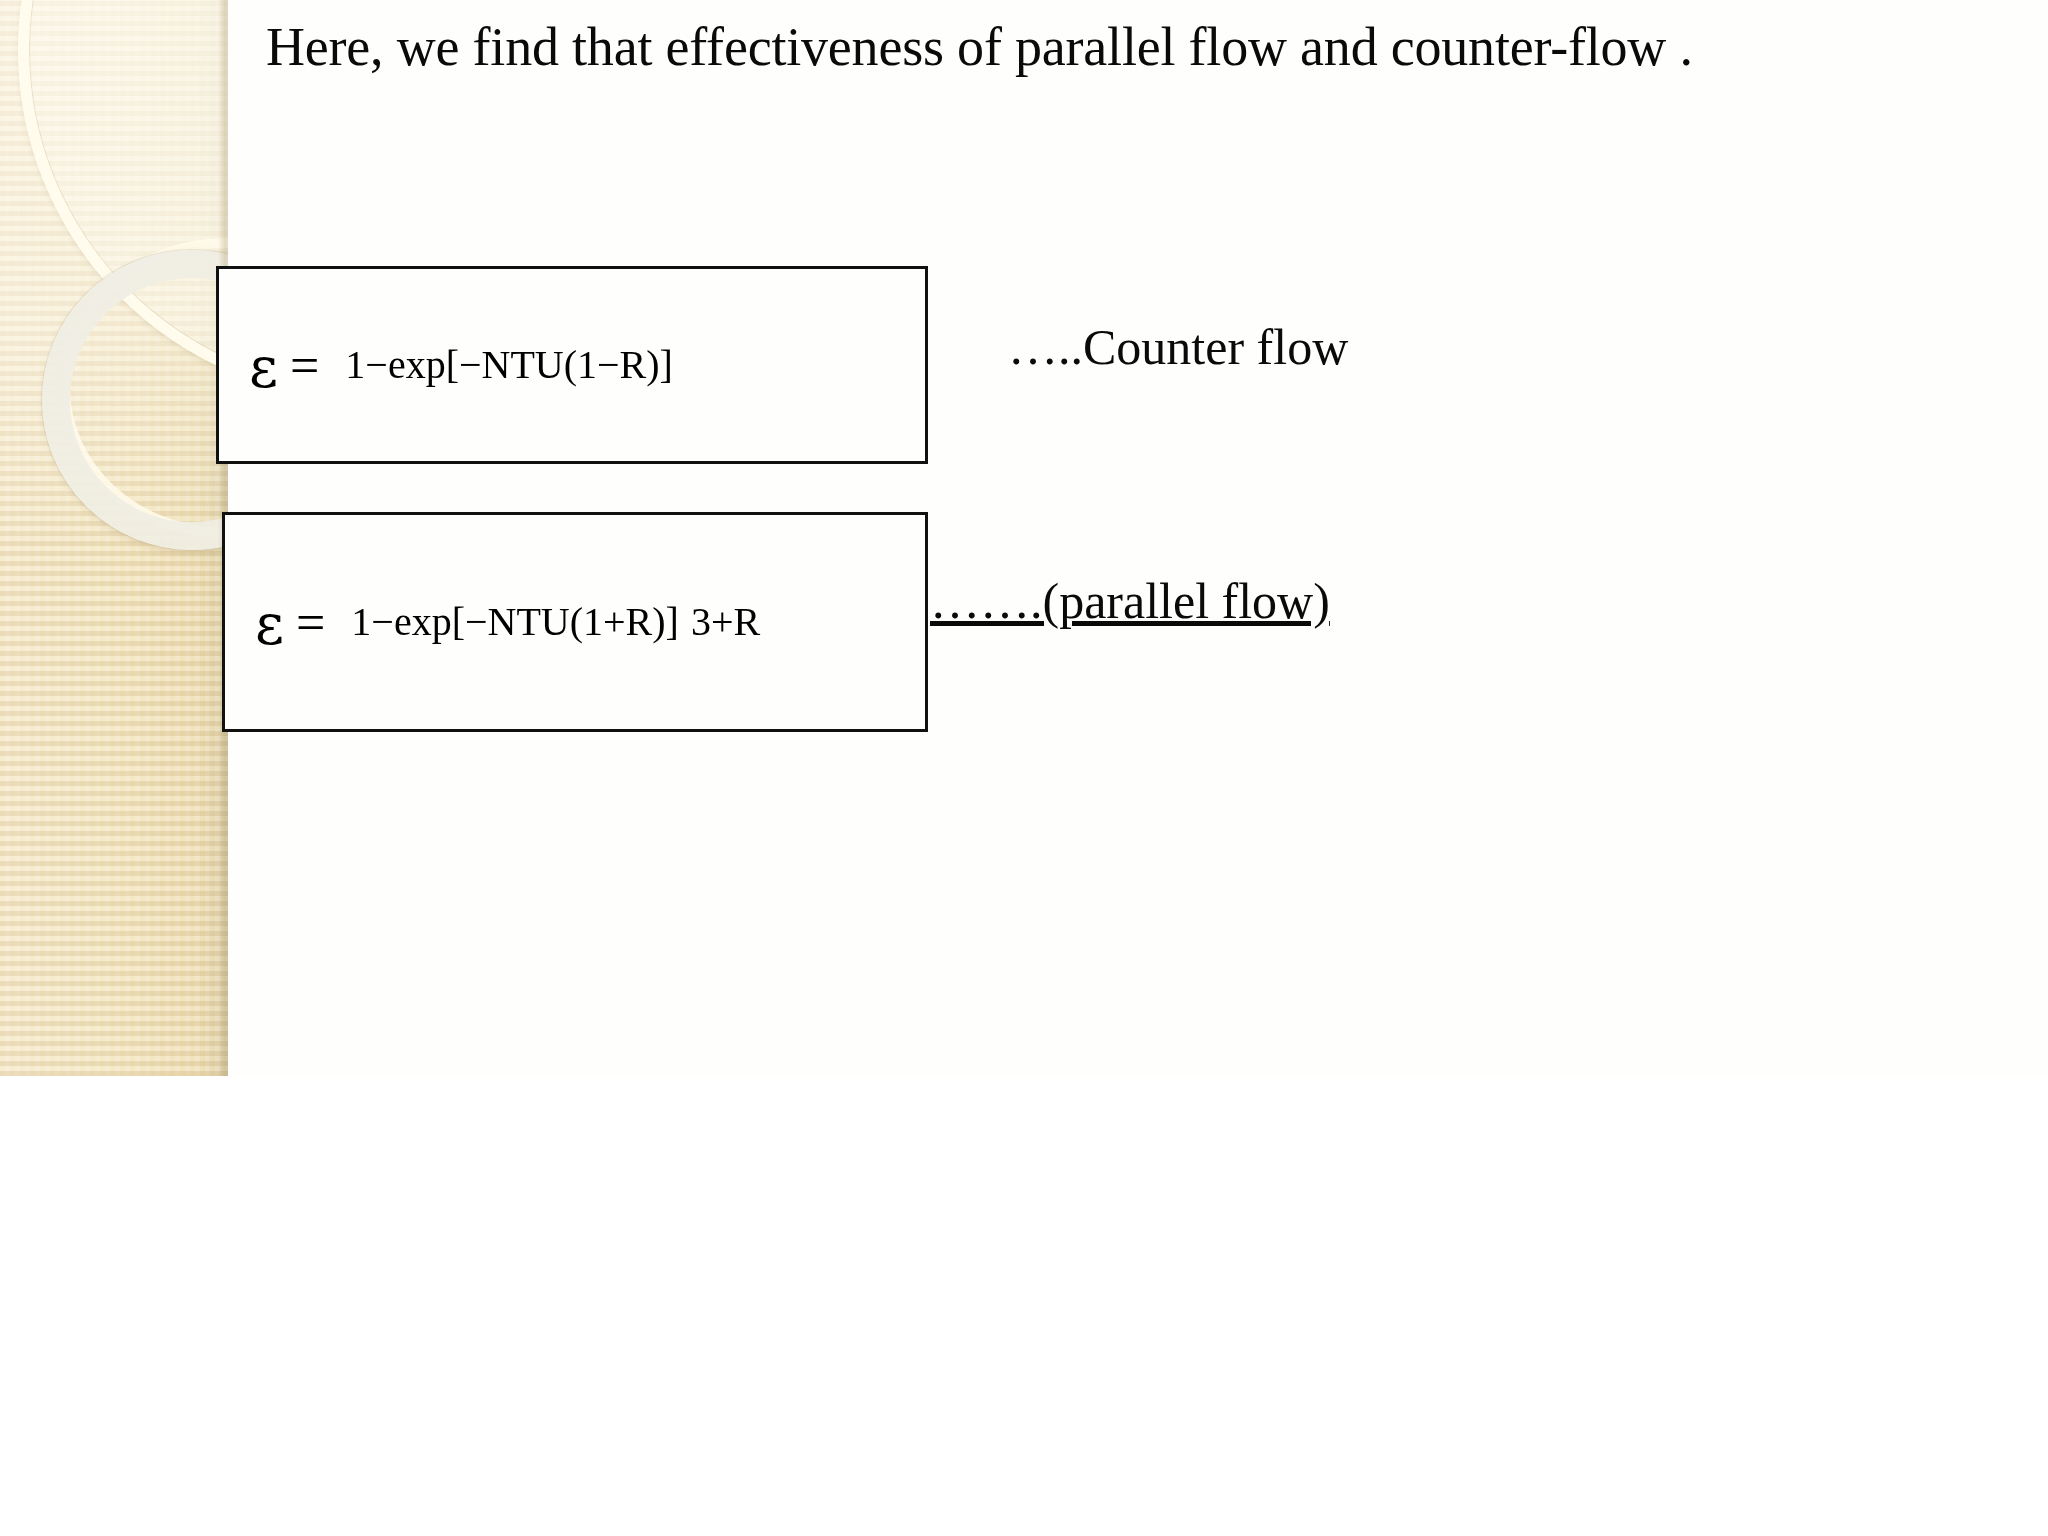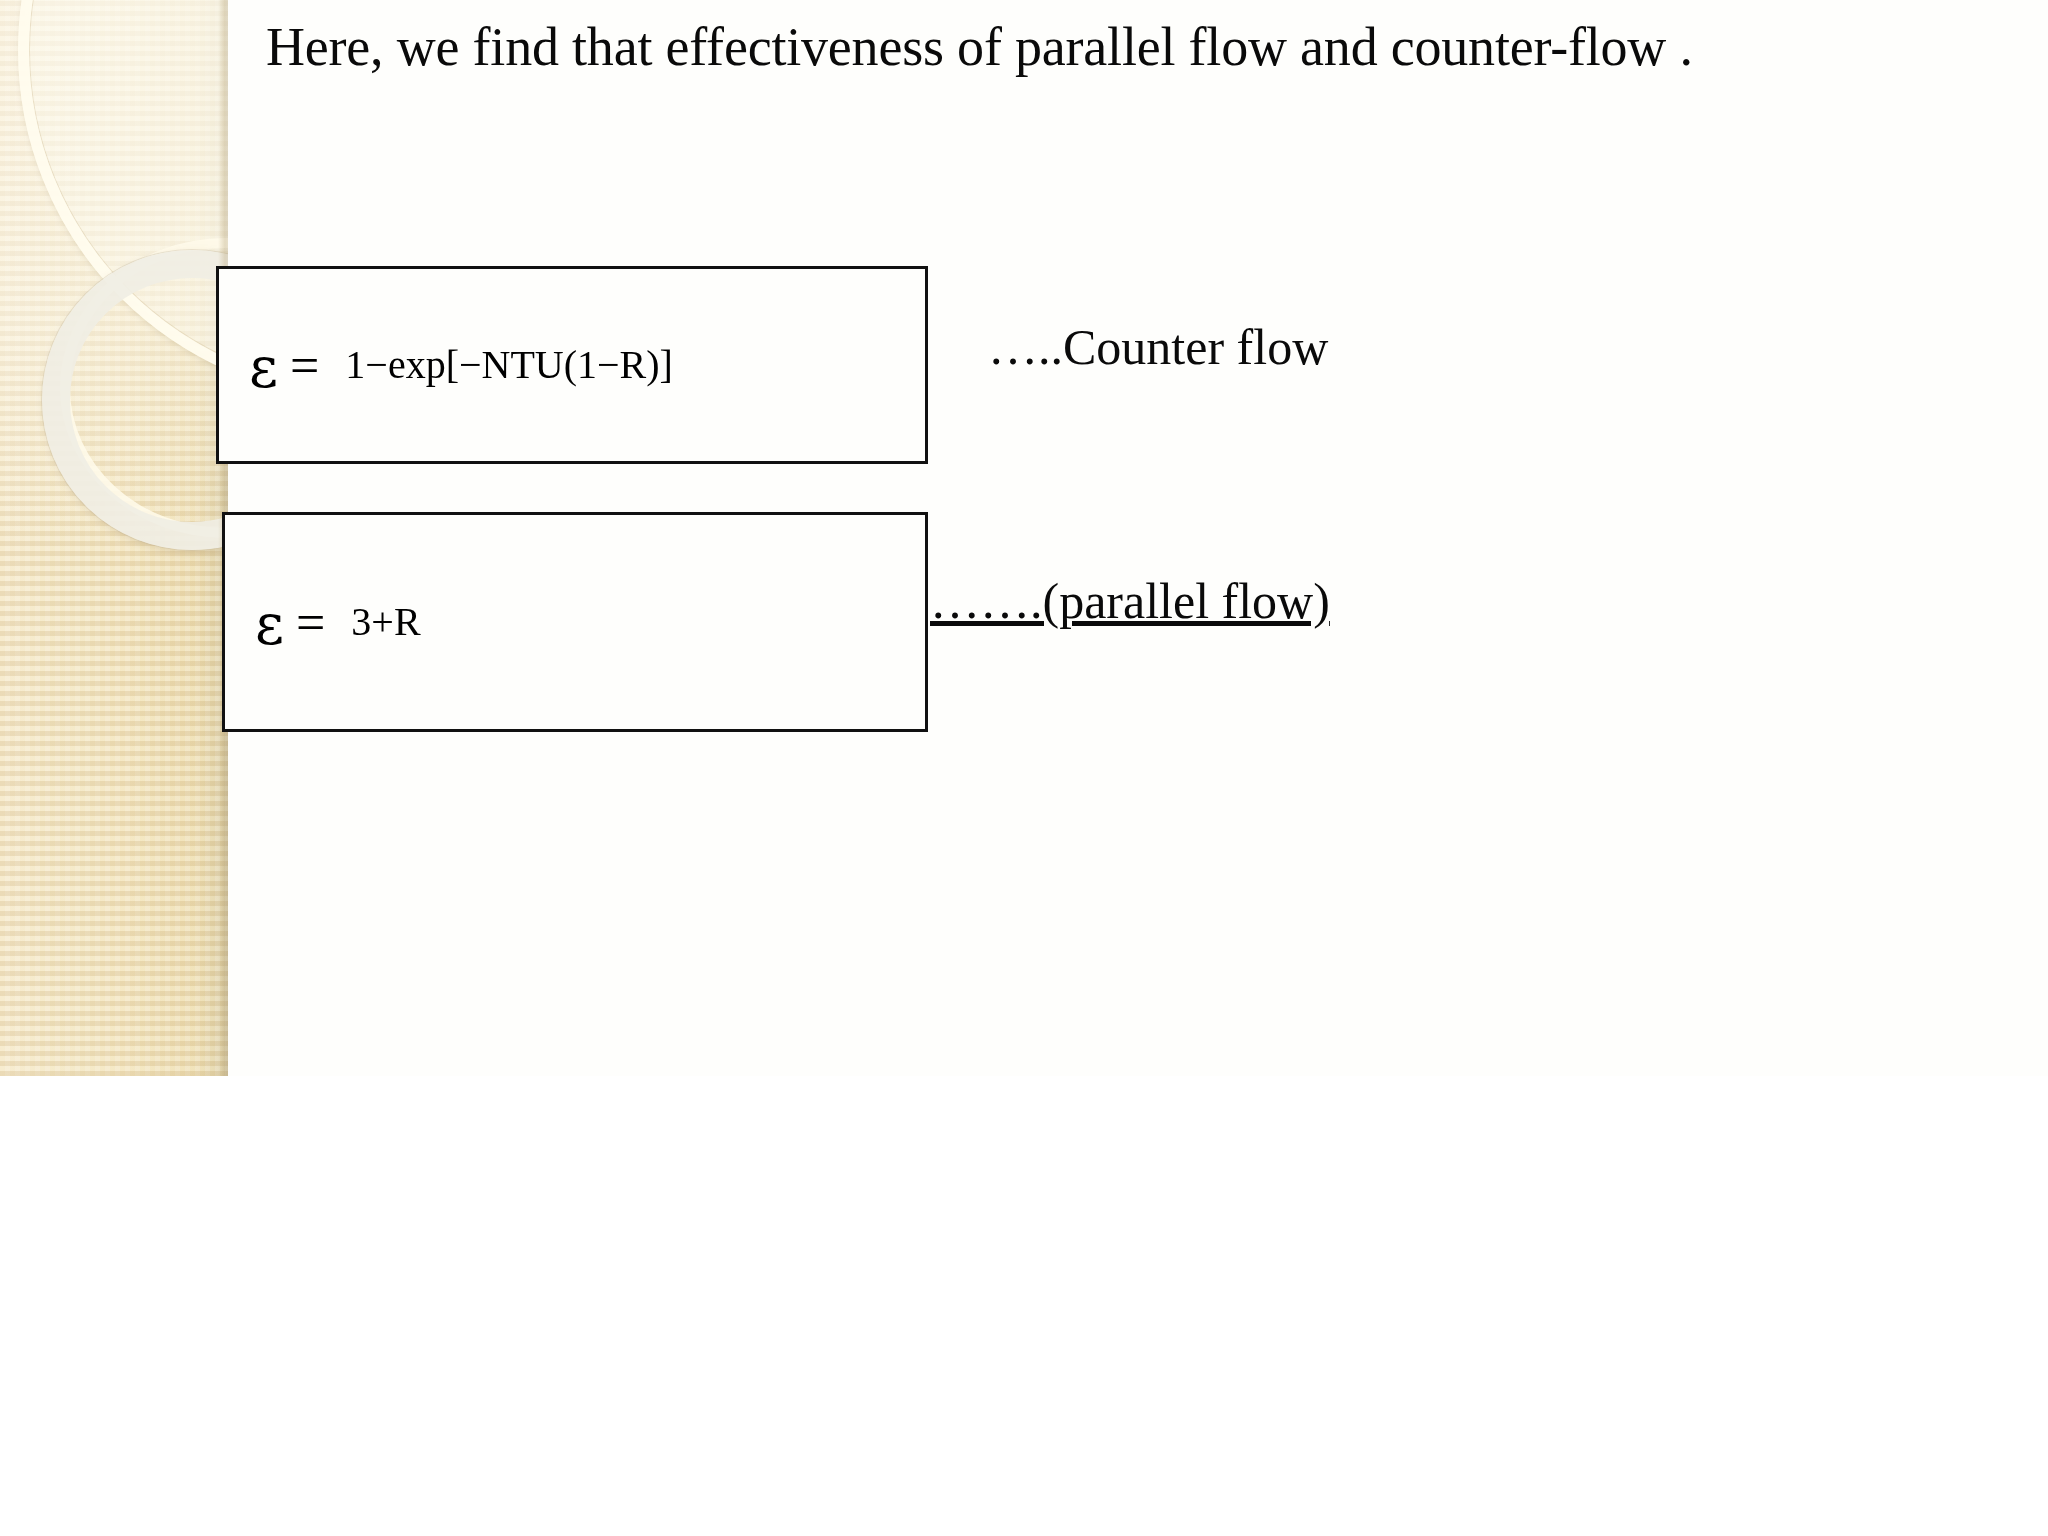--- a/index.html
+++ b/index.html
@@ -196,21 +196,21 @@
   }
 
   
   .caption {
     position: absolute;
     font-family: "Liberation Serif", "DejaVu Serif", serif;
     font-size: 50px;
     color: #0a0a0a;
     white-space: nowrap;
   }
-  #caption-counter  { left: 760px; top: 318px; }
+  #caption-counter  { left: 780px; top: 318px; }
   #caption-parallel { left: 702px; top: 572px; text-decoration: underline; }
 </style>
 </head>
 <body>
 
 <div class="slide">
 
   <div class="deco-band">
     <div class="deco-wedge"></div>
     <div class="deco-lens"></div>
@@ -235,20 +235,21 @@
       </div>
     </div>
 
     <div class="caption" id="caption-counter">…..Counter flow</div>
 
     <div class="eq-box" id="eq-box-2">
       <div class="eq-inner">
         <span class="eps">ε</span>
         <span class="eqsign">=</span>
         <span class="frac">
+          <span class="num">1−exp[−NTU(1+R)]</span>
           <span class="bar"></span>
           <span class="den">3+R</span>
         </span>
       </div>
     </div>
 
     <div class="caption" id="caption-parallel">…….(parallel flow)</div>
 
   </div>
 </div>

